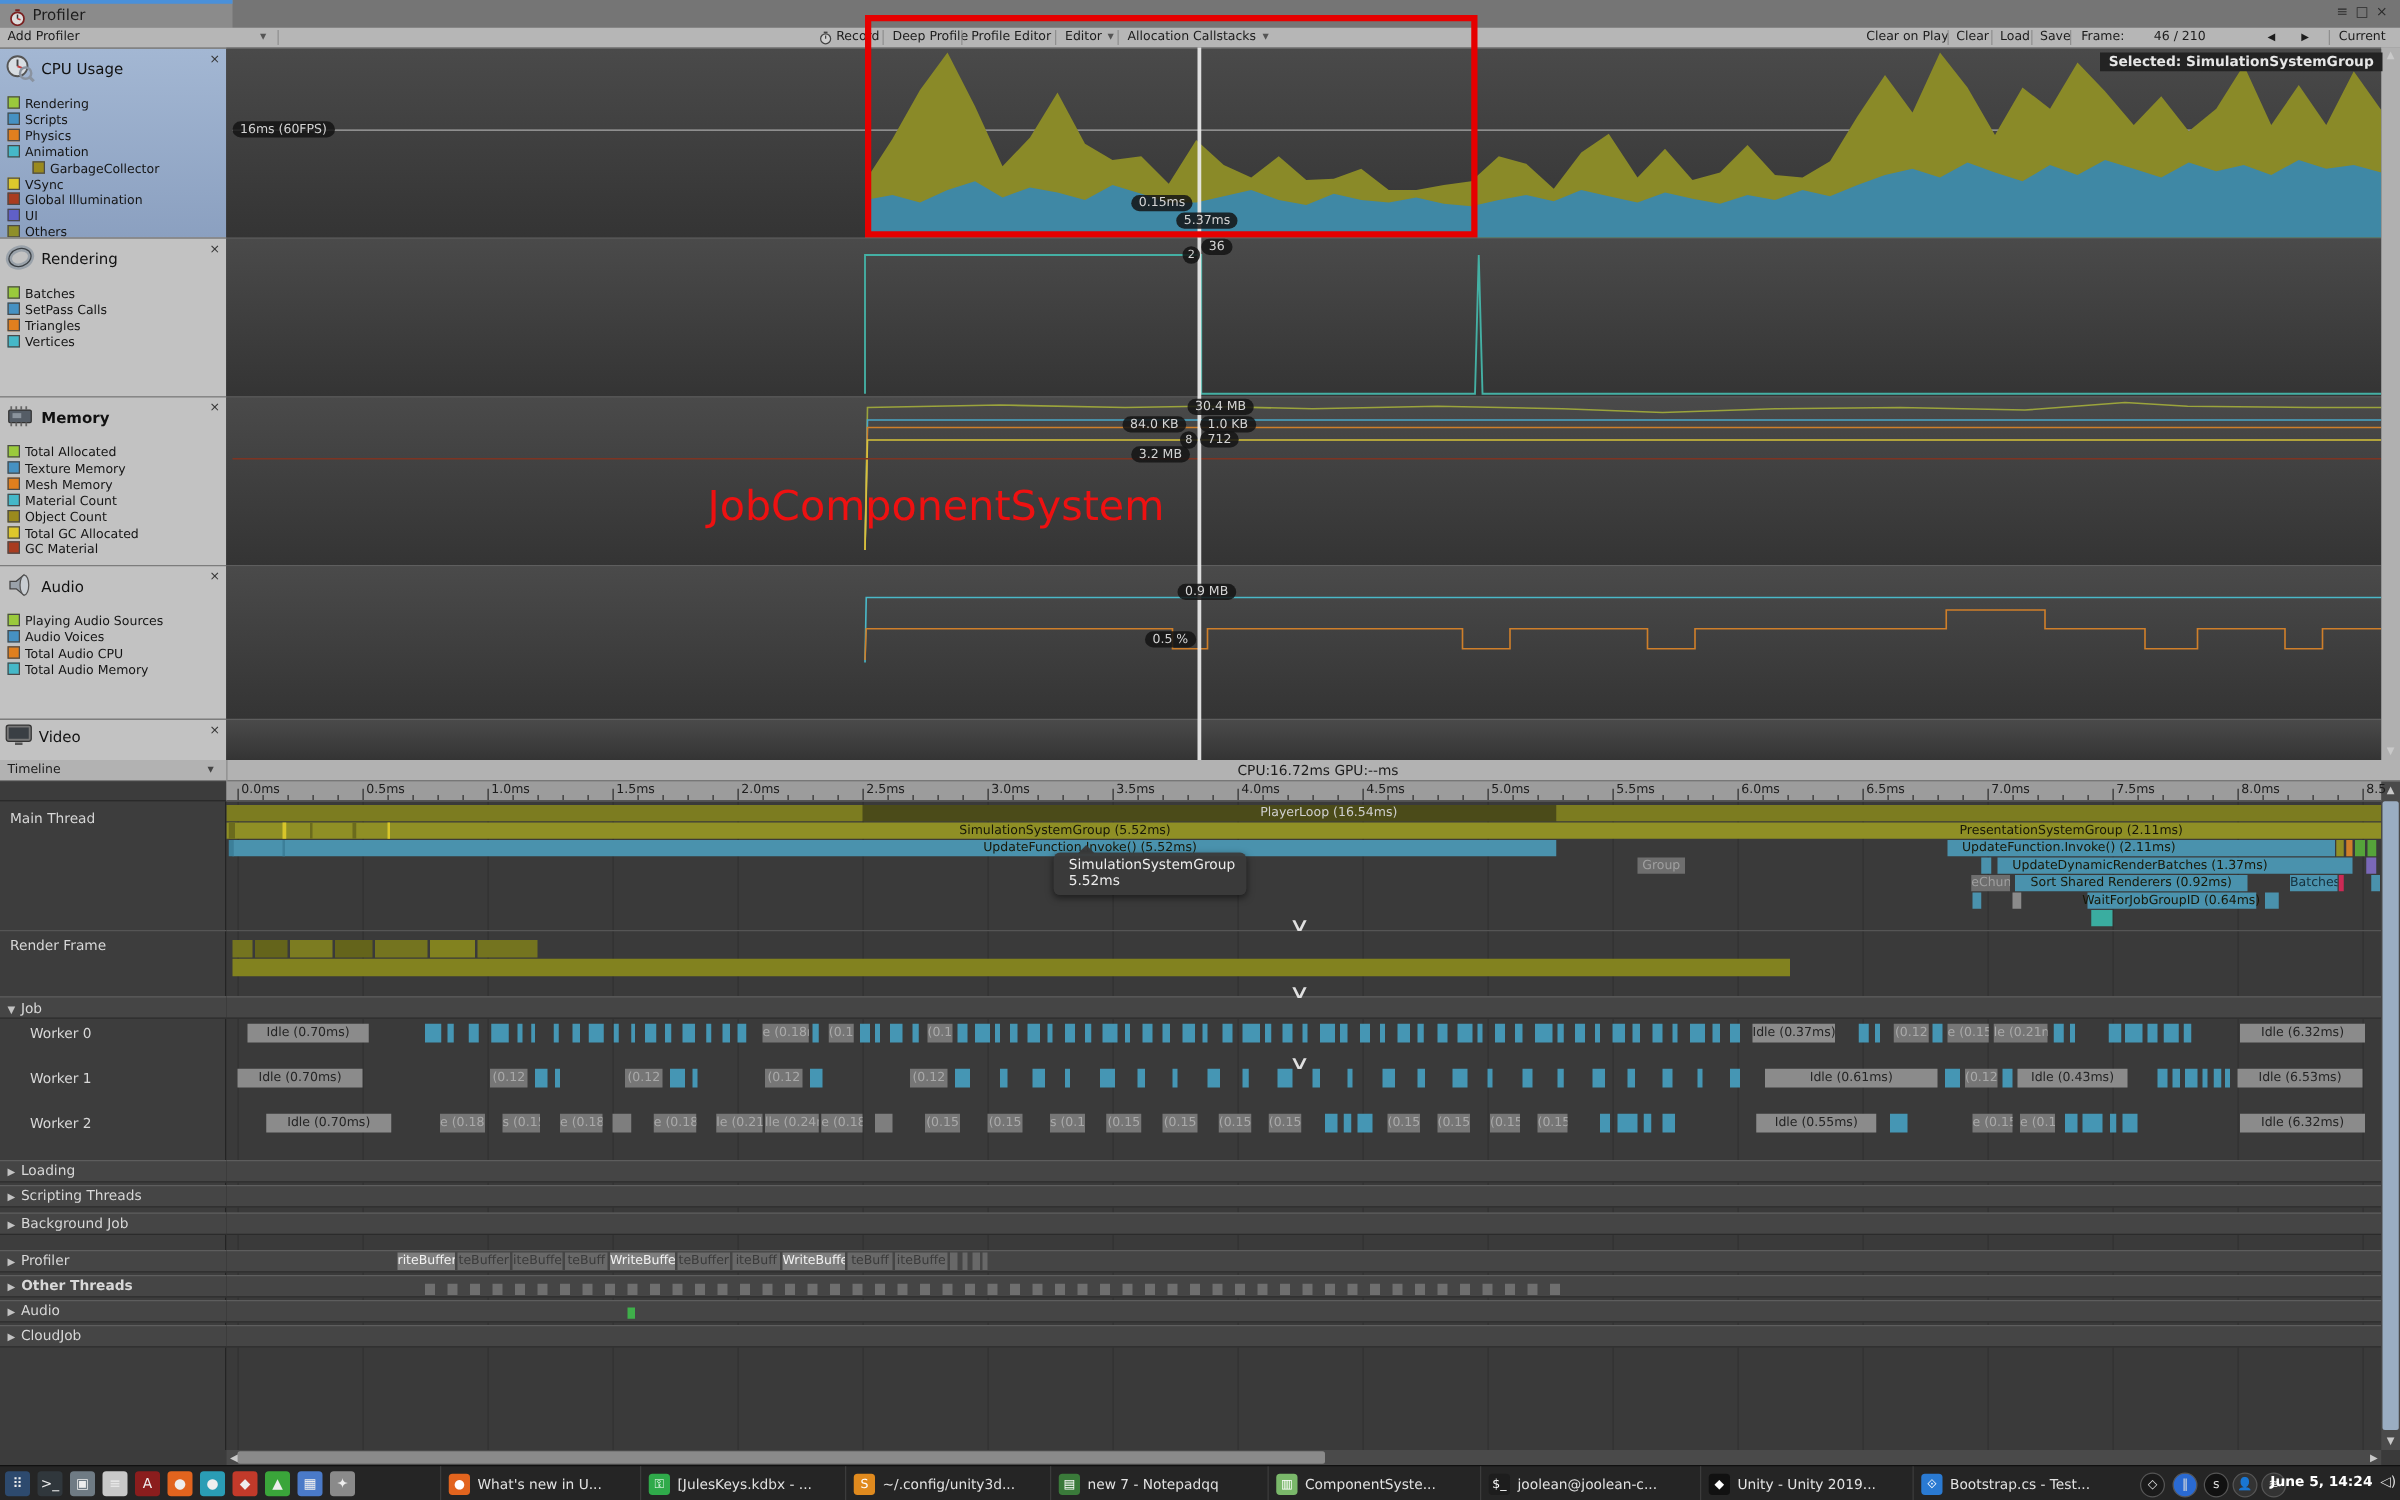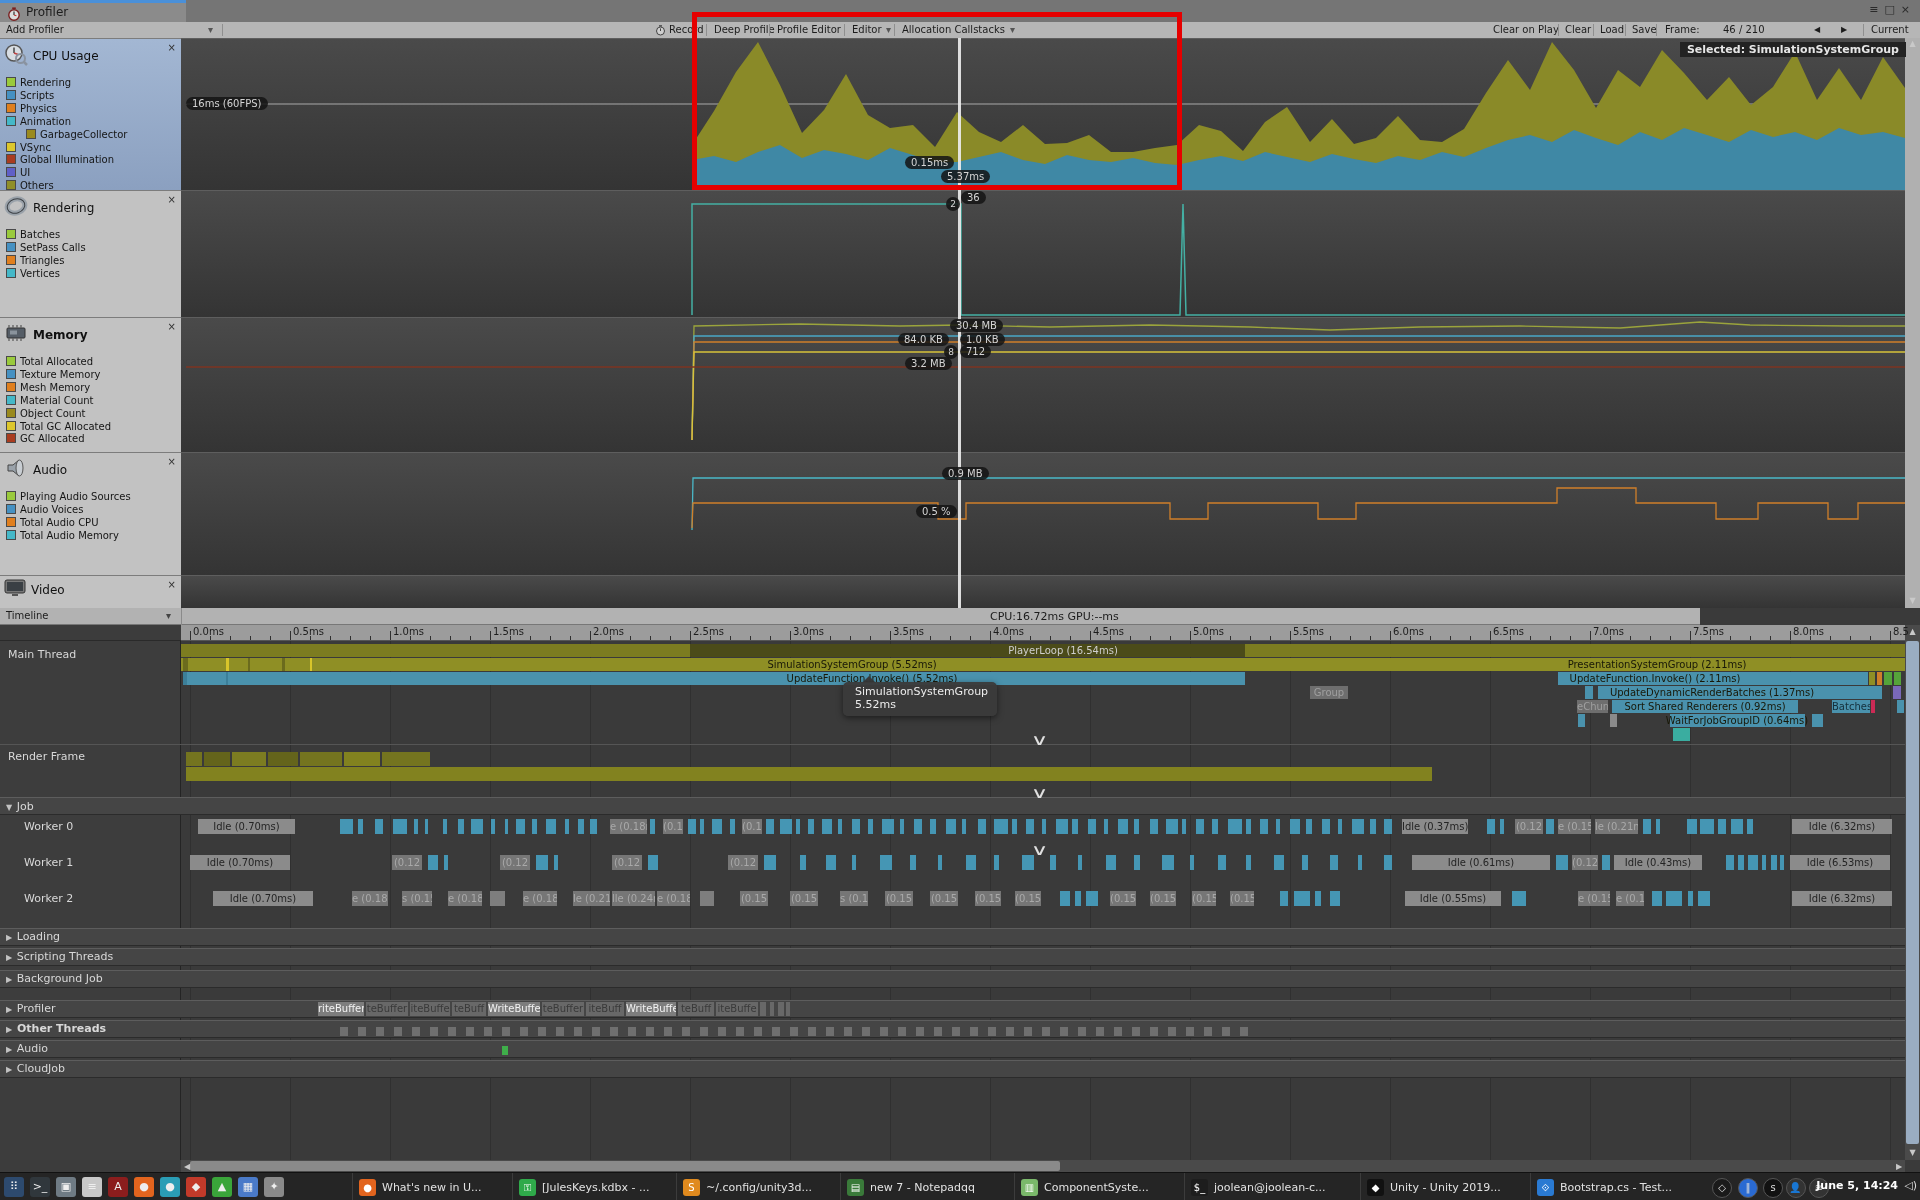--- a/index.html
+++ b/index.html
@@ -30,21 +30,21 @@
         font-size:10px;line-height:13px;padding:0 6px;white-space:nowrap;}
   .circ{position:absolute;background:rgba(20,20,20,.88);color:#d4d4d4;border-radius:50%;
         width:14px;height:14px;text-align:center;line-height:14px;font-size:9px;}
   #selline{left:958px;top:38px;width:3px;height:570px;background:rgba(235,235,235,.92);}
   
   #redrect{left:692px;top:12px;width:490px;height:178px;border:5px solid #e60000;box-sizing:border-box;}
   #redtext{left:566px;top:385px;color:#ee1111;font-size:33px;white-space:nowrap;}
   #banner{right:14px;top:42px;background:#232323;color:#e6e6e6;font-size:11px;font-weight:bold;
           padding:1px 7px;}
   
-  #strip{left:0;top:608px;width:1700px;height:17px;background:#b2b2b2;border-bottom:1px solid #777;
+  #strip{left:0;top:608px;width:1920px;height:17px;background:#b2b2b2;border-bottom:1px solid #777;
          color:#1c1c1c;box-sizing:border-box;}
   #ruler{left:181px;top:625px;width:1724px;height:16px;background:#9c9c9c;border-bottom:1px solid #555;box-sizing:border-box;}
   .tick{position:absolute;bottom:0;width:1px;background:#2f2f2f;}
   .ticklbl{position:absolute;top:1px;font-size:10px;color:#1c1c1c;white-space:nowrap;}
   #rulerleft{left:0;top:625px;width:181px;height:16px;background:#3c3c3c;border-bottom:1px solid #2a2a2a;box-sizing:border-box;}
   
   #tl{left:0;top:641px;width:1920px;height:519px;background:#3a3a3a;overflow:hidden;}
   .thlbl{position:absolute;color:#d8d8d8;font-size:11px;white-space:nowrap;}
   .band{position:absolute;left:0;width:1905px;background:#454545;border-top:1px solid #5d5d5d;border-bottom:1px solid #2b2b2b;box-sizing:border-box;}
   .grid{position:absolute;top:0;width:1px;height:519px;background:rgba(0,0,0,.16);}
@@ -177,21 +177,21 @@
                 <line x1="17" y1="17" x2="17" y2="20"></line>
               </g>
             </svg></span><span style="vertical-align: middle; font-weight: bold;">Memory</span></div>
         <div class="pclose" style="">×</div>
         <div class="pitem" style="top: 38px;"><span class="chip" style="background: rgb(154, 202, 60);"></span><span>Total Allocated</span></div>
         <div class="pitem" style="top: 50.9px;"><span class="chip" style="background: rgb(70, 145, 194);"></span><span>Texture Memory</span></div>
         <div class="pitem" style="top: 63.8px;"><span class="chip" style="background: rgb(224, 127, 30);"></span><span>Mesh Memory</span></div>
         <div class="pitem" style="top: 76.7px;"><span class="chip" style="background: rgb(69, 184, 200);"></span><span>Material Count</span></div>
         <div class="pitem" style="top: 89.6px;"><span class="chip" style="background: rgb(154, 138, 30);"></span><span>Object Count</span></div>
         <div class="pitem" style="top: 102.5px;"><span class="chip" style="background: rgb(221, 199, 44);"></span><span>Total GC Allocated</span></div>
-        <div class="pitem" style="top: 115.4px;"><span class="chip" style="background: rgb(169, 60, 32);"></span><span>GC Allocated</span></div>
+        <div class="pitem" style="top: 115.4px;"><span class="chip" style="background: rgb(169, 60, 32);"></span><span>GC Material</span></div>
       </div>
       <div class="panel" style="top: 452px; height: 123px;">
         <div class="phead" style=""><span style="vertical-align: middle; margin-right: 5px;"><svg width="24" height="24" viewBox="0 0 24 24">
               <polygon points="4,9 9,9 15,4 15,20 9,15 4,15" fill="#9aa2aa" stroke="#444"></polygon>
               <ellipse cx="15.5" cy="12" rx="3.5" ry="8" fill="#c8cdd2" stroke="#555"></ellipse>
             </svg></span><span style="vertical-align: middle;">Audio</span></div>
         <div class="pclose" style="">×</div>
         <div class="pitem" style="top: 38px;"><span class="chip" style="background: rgb(154, 202, 60);"></span><span>Playing Audio Sources</span></div>
         <div class="pitem" style="top: 50.9px;"><span class="chip" style="background: rgb(70, 145, 194);"></span><span>Audio Voices</span></div>
         <div class="pitem" style="top: 63.8px;"><span class="chip" style="background: rgb(224, 127, 30);"></span><span>Total Audio CPU</span></div>
@@ -632,20 +632,21 @@
         <div style="position: absolute; right: 22px; top: 6px; font-weight: bold; color: rgb(255, 255, 255);">June 5, 14:24</div>
         <div style="position: absolute; right: 3px; top: 6px; color: rgb(221, 221, 221);">◁)</div>
       </div>
     </div>
 
   <div class="abs" id="banner">Selected: SimulationSystemGroup</div>
 
   <div class="abs" id="selline"></div>
 
   <div class="abs" id="redrect"></div>
+  <div class="abs" id="redtext">JobComponentSystem</div>
 
   <div class="abs" id="strip">
     <span class="abs" style="left:6px;top:2px">Timeline</span>
     <span class="abs" style="left:166px;top:2px;color:#444">▾</span>
     <span class="abs" style="left:0;top:608px;width:181px;height:0"></span>
     <span class="abs" style="left:990px;top:2px;font-size:11px">CPU:16.72ms   GPU:--ms</span>
     <span class="abs" style="left:181px;top:0;width:1px;height:17px;background:#8a8a8a"></span>
   </div>
 
   <div class="abs" id="rulerleft"></div>

